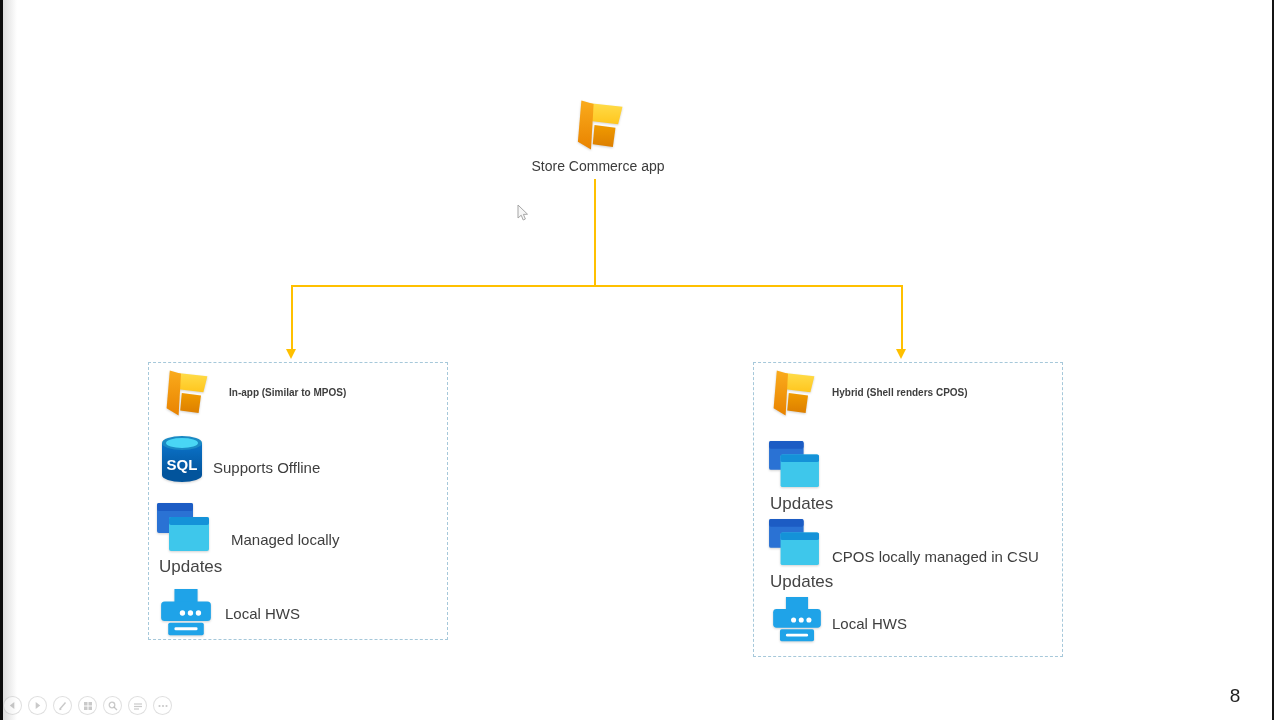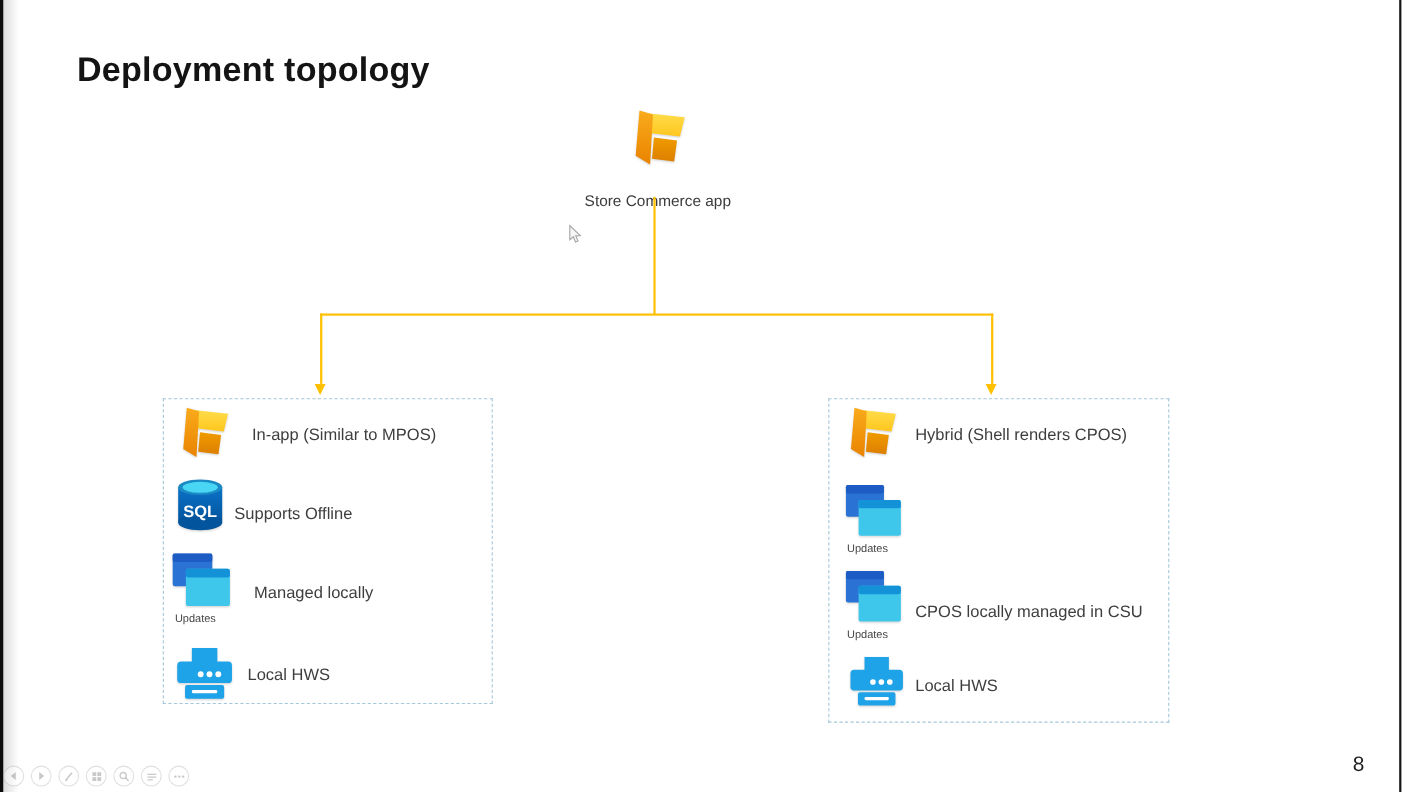--- a/index.html
+++ b/index.html
@@ -11,36 +11,36 @@
   .edge-left-black { position:absolute; left:0; top:0; width:3px; height:720px; background:#0b0b0b; }
   .edge-left-grad { position:absolute; left:3px; top:0; width:14px; height:720px;
                     background:linear-gradient(90deg, #dcdcdc, #ffffff); }
   .edge-right-line { position:absolute; left:1272px; top:0; width:2px; height:720px; background:#141414; }
 
   .slide-title { position:absolute; left:70px; top:46px; font-size:31px; font-weight:700;
                  color:#141414; letter-spacing:0.2px; }
 
   .icon { position:absolute; filter:drop-shadow(0 1px 1px rgba(0,0,0,0.18)); }
 
-  .root-label { position:absolute; left:518px; top:174px; width:160px; text-align:center;
+  .root-label { position:absolute; left:518px; top:158px; width:160px; text-align:center;
                 font-size:14px; color:#3c3c3c; }
 
   
   .conn { position:absolute; background:#FFC000; }
   .conn-arrow { position:absolute; width:0; height:0;
                 border-left:5.5px solid transparent; border-right:5.5px solid transparent;
                 border-top:10px solid #FFC000; }
 
   .panel { position:absolute; border:1px dashed #a6c8da; background:transparent; }
   #left-panel  { left:148px; top:362px; width:300px; height:278px; }
   #right-panel { left:753px; top:362px; width:310px; height:295px; }
 
   .row-label { position:absolute; font-size:15px; color:#3e3e3e; }
-  .row-label.small { font-size:15px; }
-  .icon-caption { position:absolute; font-size:10px; color:#454545; }
+  .row-label.small { font-size:10px;font-weight:bold; }
+  .icon-caption { position:absolute; font-size:17px; color:#454545; }
 
   .page-number { position:absolute; left:1210px; top:685px; width:50px; text-align:center;
                  font-size:19px; color:#1f1f1f; }
 
   
   .controls { position:absolute; left:0px; top:696px; height:24px; }
   .ctl { position:absolute; top:0; width:19px; height:19px; border-radius:50%;
          border:1px solid rgba(80,80,80,0.18); color:rgba(60,60,60,0.28);
          display:flex; align-items:center; justify-content:center; background:rgba(255,255,255,0.4); }
   .ctl svg { display:block; }
@@ -104,21 +104,20 @@
     </symbol>
   </defs>
 </svg>
 
 <div id="stage">
 
   <div class="edge-left-grad"></div>
   <div class="edge-left-black"></div>
   <div class="edge-right-line"></div>
 
-  <h1 class="slide-title">Deployment topology</h1>
 
   <svg class="icon" style="left:570px; top:98px;" width="56" height="54" viewBox="0 0 64 60">
       <use href="#sym-commerce"></use>
     </svg>
   <div class="root-label">Store Commerce app</div>
 
   <div class="conn" style="left:594px; top:179px; width:2px; height:107px;"></div>
   <div class="conn" style="left:291px; top:285px; width:612px; height:2px;"></div>
   <div class="conn" style="left:291px; top:285px; width:2px; height:64px;"></div>
   <div class="conn" style="left:901px; top:285px; width:2px; height:64px;"></div>

